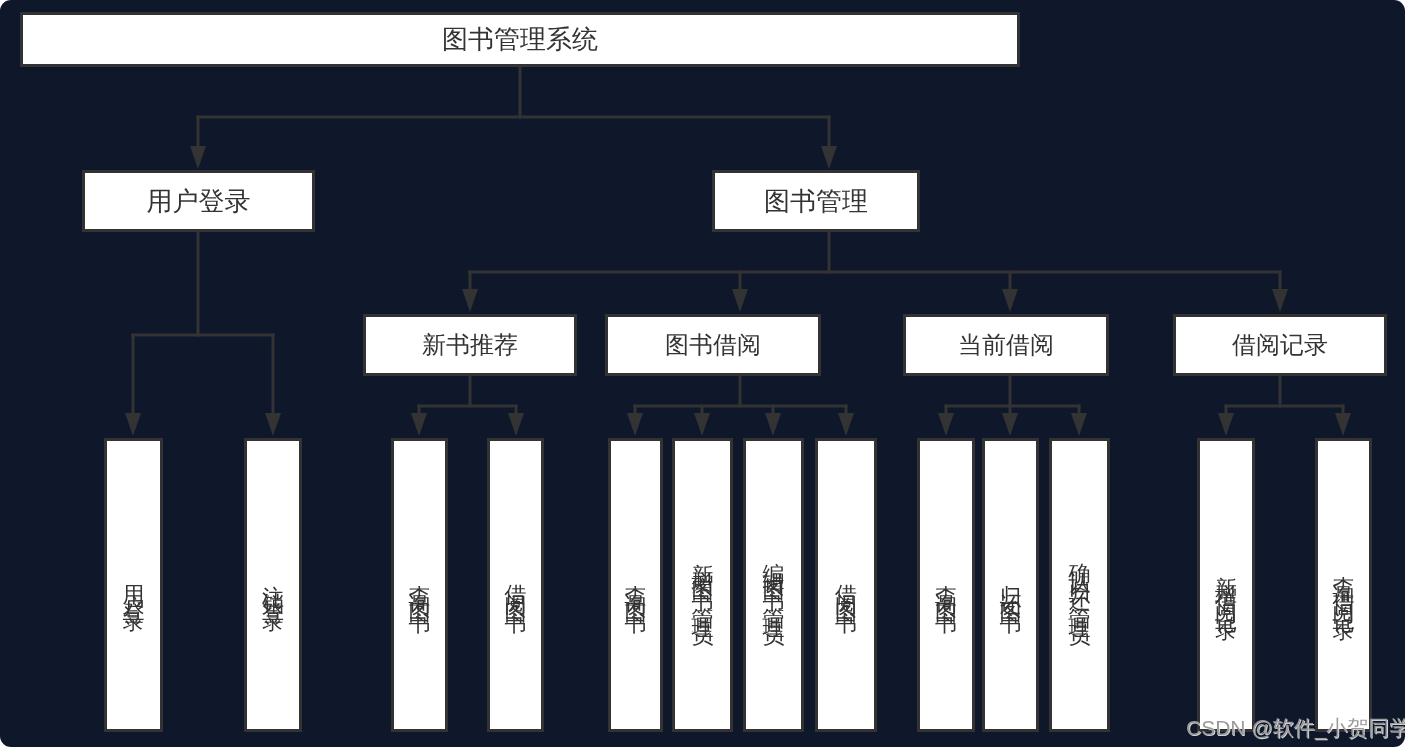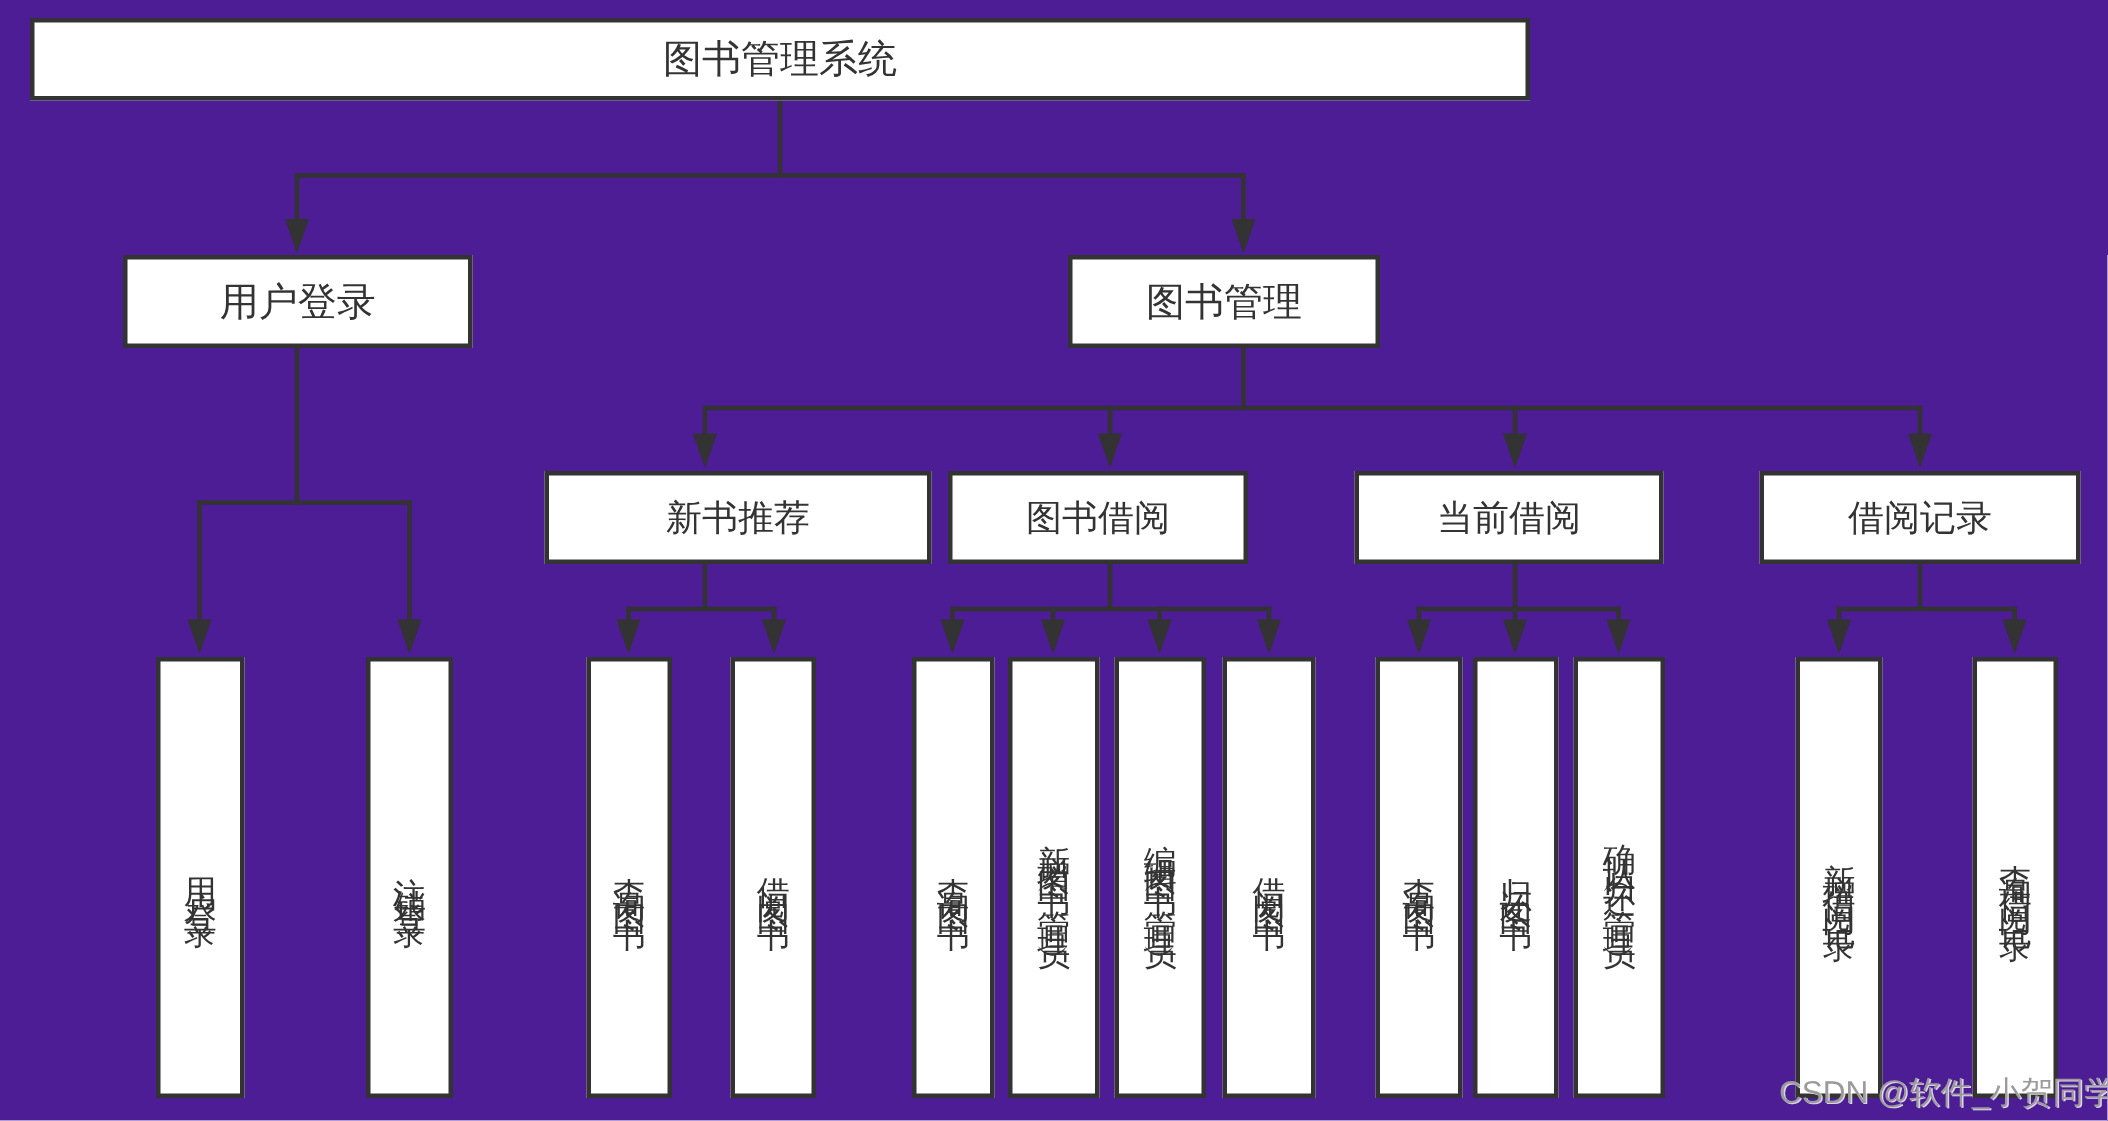--- a/index.html
+++ b/index.html
@@ -5,22 +5,23 @@
   html, body {
     margin: 0;
     padding: 0;
     background: #ffffff;
     font-family: "Liberation Sans", sans-serif;
   }
   #canvas {
     position: relative;
     width: 1405px;
     height: 747px;
-    background: #4c1d95;
+    background: #0f172a;
     overflow: hidden;
+    border-radius: 11px;
   }
   #connectors {
     position: absolute;
     left: 0; top: 0;
     z-index: 1;
   }
   .node {
     position: absolute;
     box-sizing: border-box;
     background: #ffffff;
@@ -30,22 +31,22 @@
     align-items: center;
     justify-content: center;
     z-index: 2;
     white-space: nowrap;
   }
   .node-root   { left: 20px;  top: 12px;  width: 1000px; height: 55px; font-size: 26px; }
   .node-l2     { top: 170px;  height: 62px; font-size: 26px; }
   .node-l3     { top: 314px;  height: 62px; font-size: 24px; }
   #n-user-login { left: 82px;  width: 233px; }
   #n-book-mgmt  { left: 712px; width: 208px; }
-  #n-new-book   { left: 363px; width: 258px; }
-  #n-borrow     { left: 632px; width: 200px; }
+  #n-new-book   { left: 363px; width: 214px; }
+  #n-borrow     { left: 605px; width: 216px; }
   #n-current    { left: 903px; width: 206px; }
   #n-record     { left: 1173px; width: 214px; }
   .leaf {
     top: 438px;
     height: 294px;
     font-size: 22px;
   }
   .leaf span {
     writing-mode: vertical-rl;
     text-orientation: mixed;

